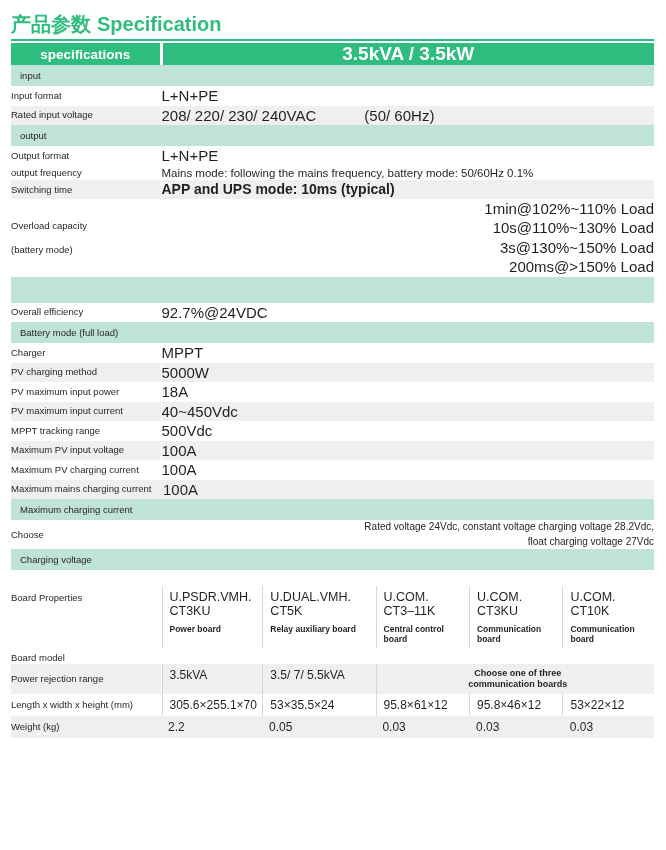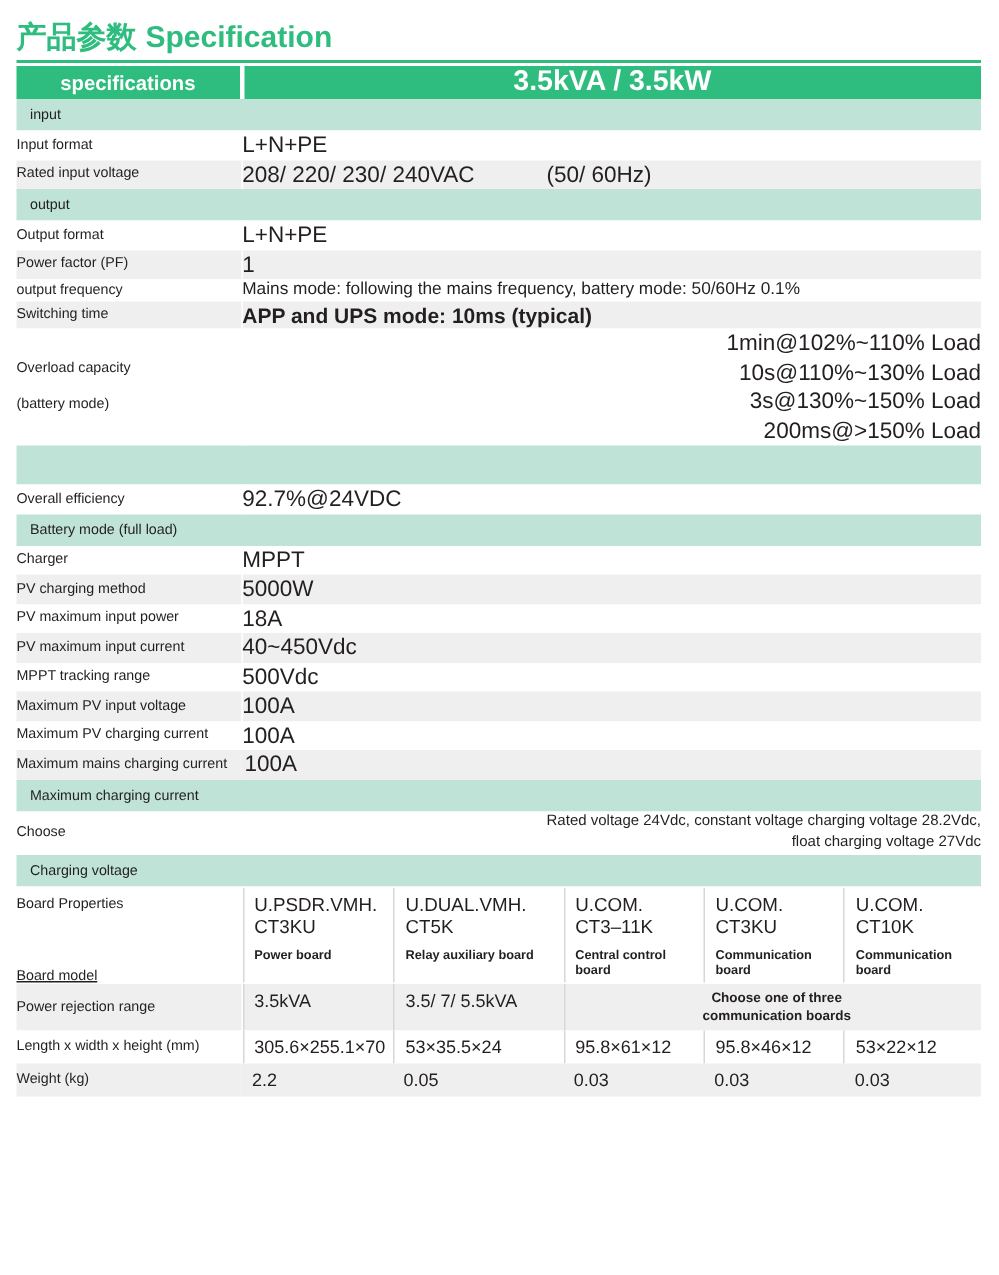--- a/index.html
+++ b/index.html
@@ -152,21 +152,21 @@
     font-weight: bold;
     text-align: center;
     line-height: 1.25;
     color: #231f20;
     padding: 4px 2px;
     border-left: 1px solid #d7d7d7;
     box-sizing: border-box;
     vertical-align: middle;
   }
   .bm-top { font-size: 9.5px; }
-  .bm-bot { font-size: 9.5px; margin-top: 36px; text-decoration: underline; }
+  .bm-bot { font-size: 9.5px; margin-top: 48px; }
 </style>
 </head>
 <body>
 
 <div class="page">
 
   <div class="title-wrap">
     <div class="title">
       <span class="cn">产品参数</span><span class="en">Specification</span>
     </div>
@@ -199,24 +199,20 @@
 
     <tr class="band">
       <td colspan="2">output</td>
     </tr>
 
     <tr class="row-white">
       <td class="lbl">Output format</td>
       <td class="val">L+N+PE</td>
     </tr>
 
-    <tr class="row-grey">
-      <td class="lbl">Power factor (PF)</td>
-      <td class="val">1</td>
-    </tr>
 
     <tr class="row-white">
       <td class="lbl">output frequency</td>
       <td class="val small">Mains mode: following the mains frequency, battery mode: 50/60Hz 0.1%</td>
     </tr>
 
     <tr class="row-grey">
       <td class="lbl">Switching time</td>
       <td class="val bold">APP and UPS mode: 10ms (typical)</td>
     </tr>
@@ -297,21 +293,21 @@
         <span class="ln">Rated voltage 24Vdc, constant voltage charging voltage 28.2Vdc,</span>
         <span class="ln">float charging voltage 27Vdc</span>
       </td>
     </tr>
 
     <tr class="band">
       <td colspan="2">Charging voltage</td>
     </tr>
 
     <tr class="row-white">
-      <td class="lbl" style="vertical-align:top;padding-top:6px">
+      <td class="lbl" style="vertical-align:top;padding-top:22px">
         <div class="bm-top">Board Properties</div>
         <div class="bm-bot">Board model</div>
       </td>
       <td class="board-cell">
         <table class="board-table">
           <tbody>
                 <tr>
             <td style="width:20.5%">
               <div class="bm-name">U.PSDR.VMH.
 CT3KU</div>

